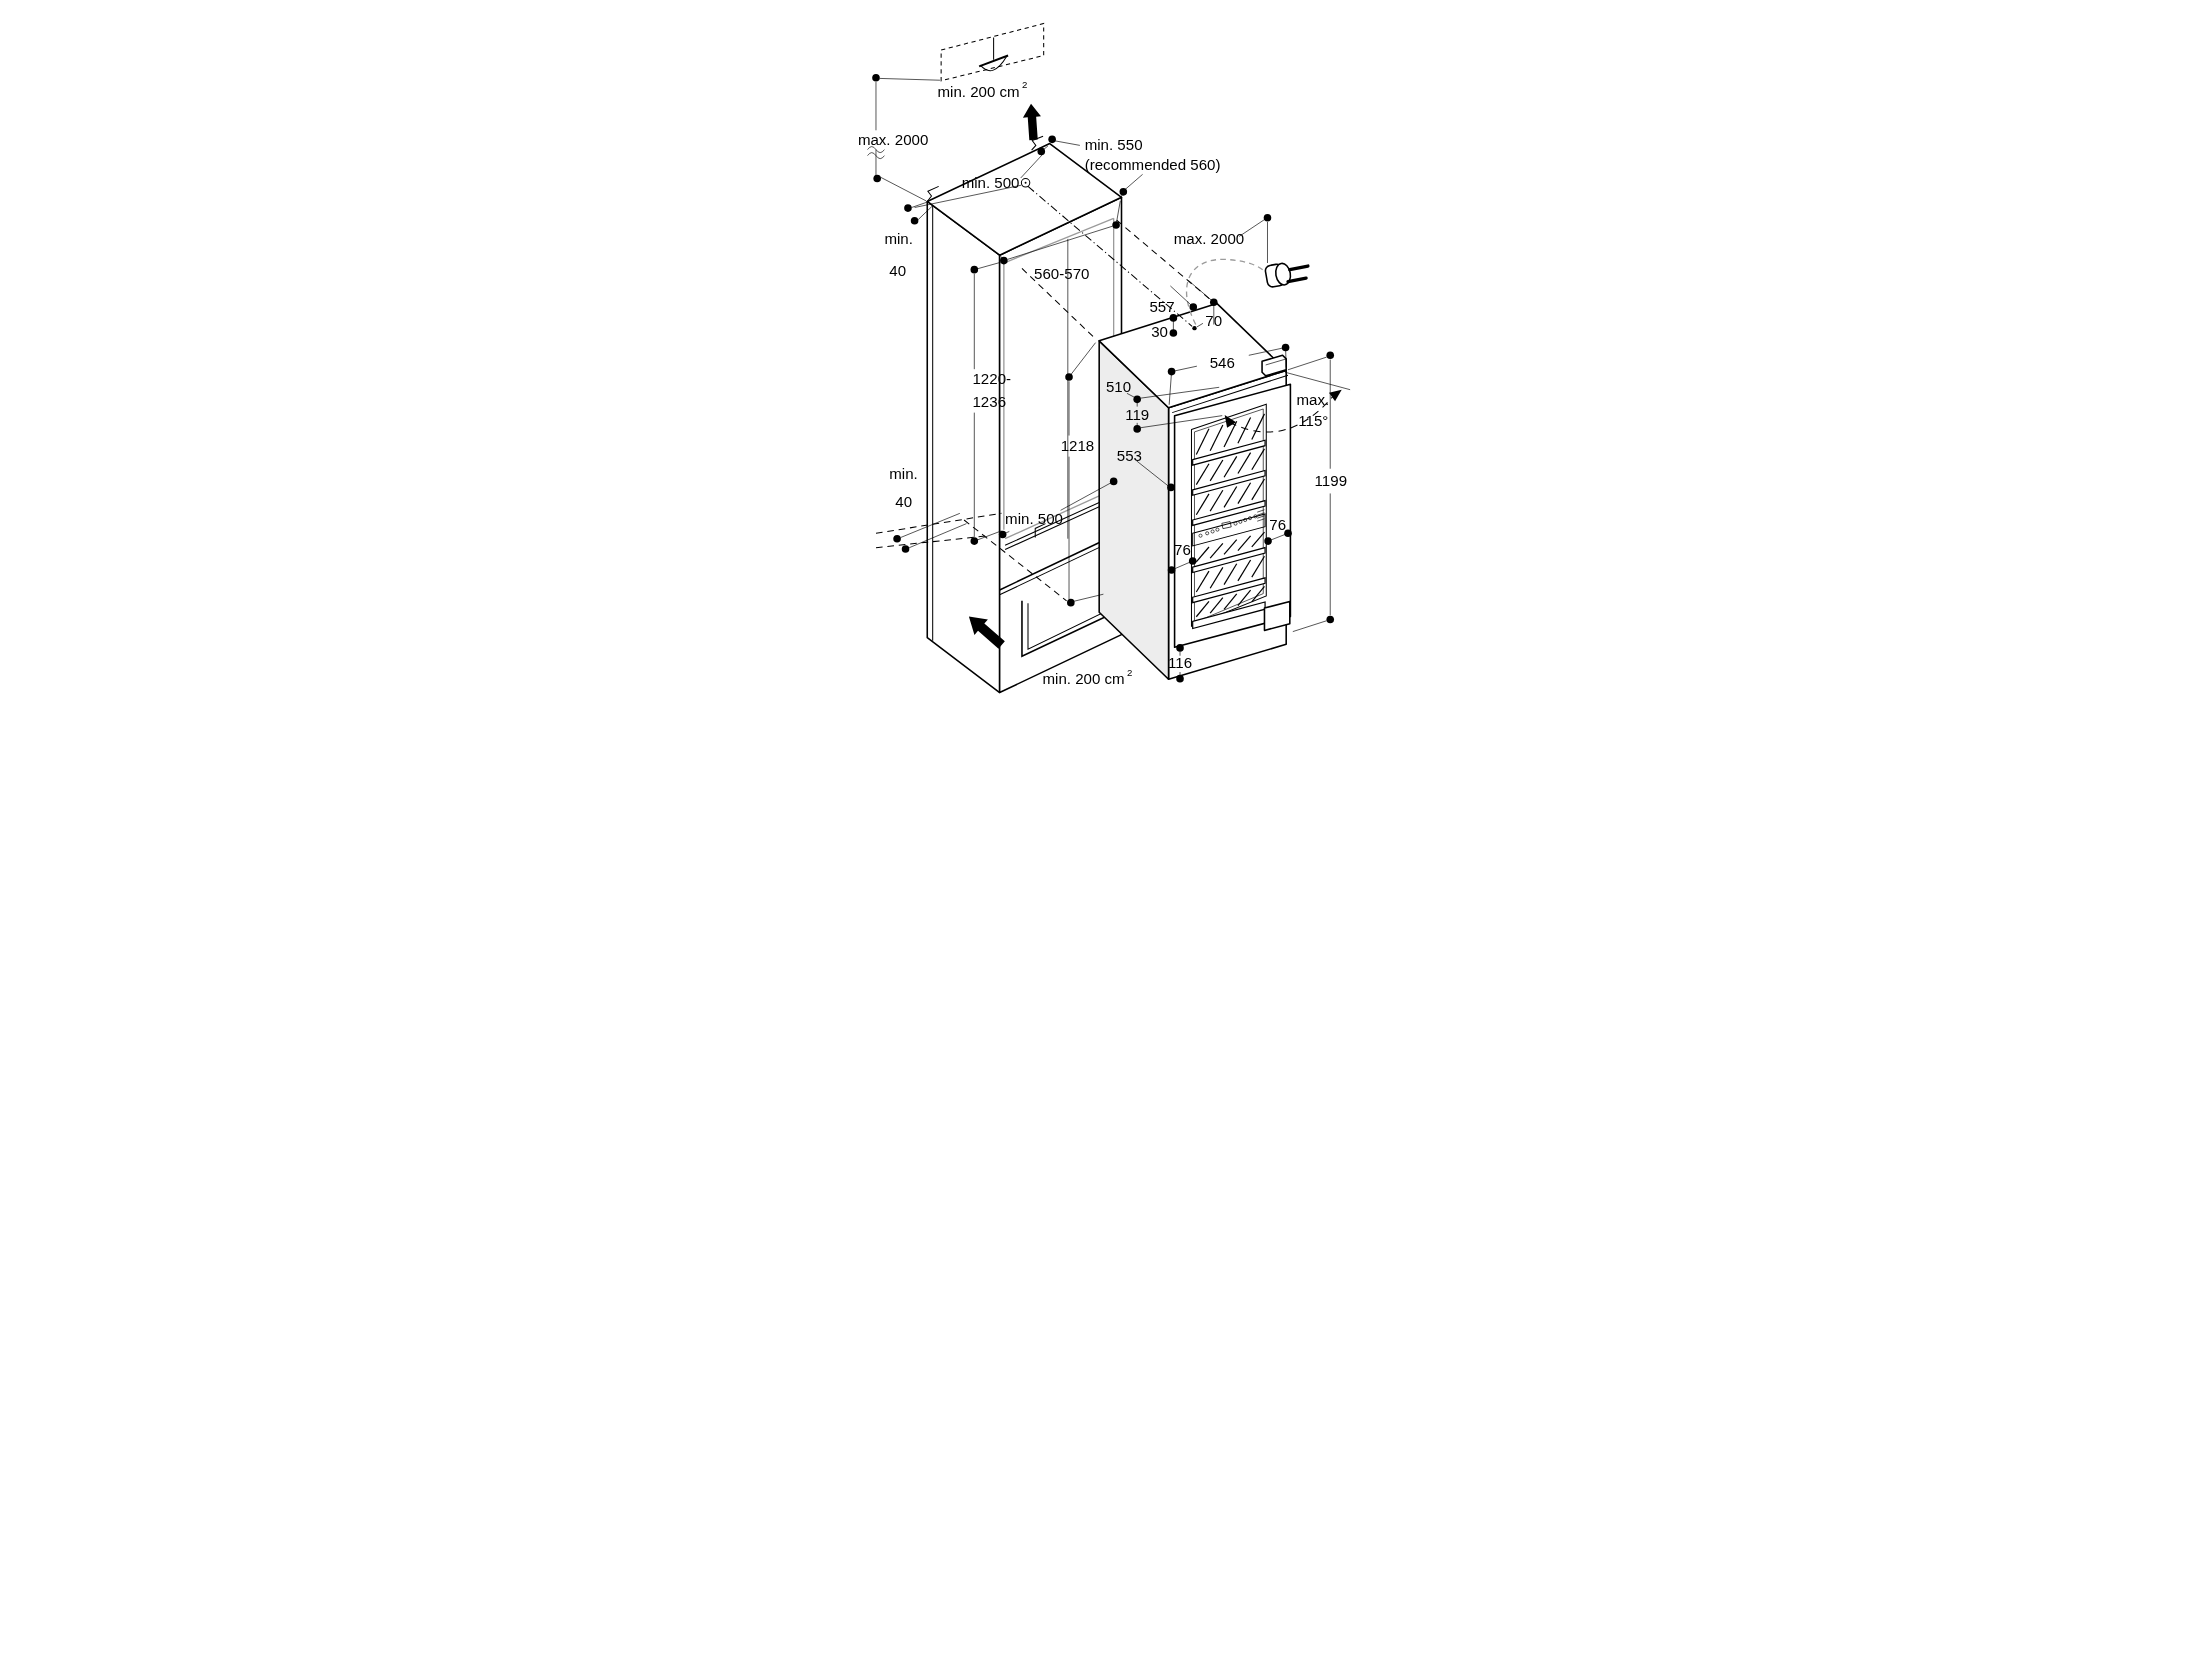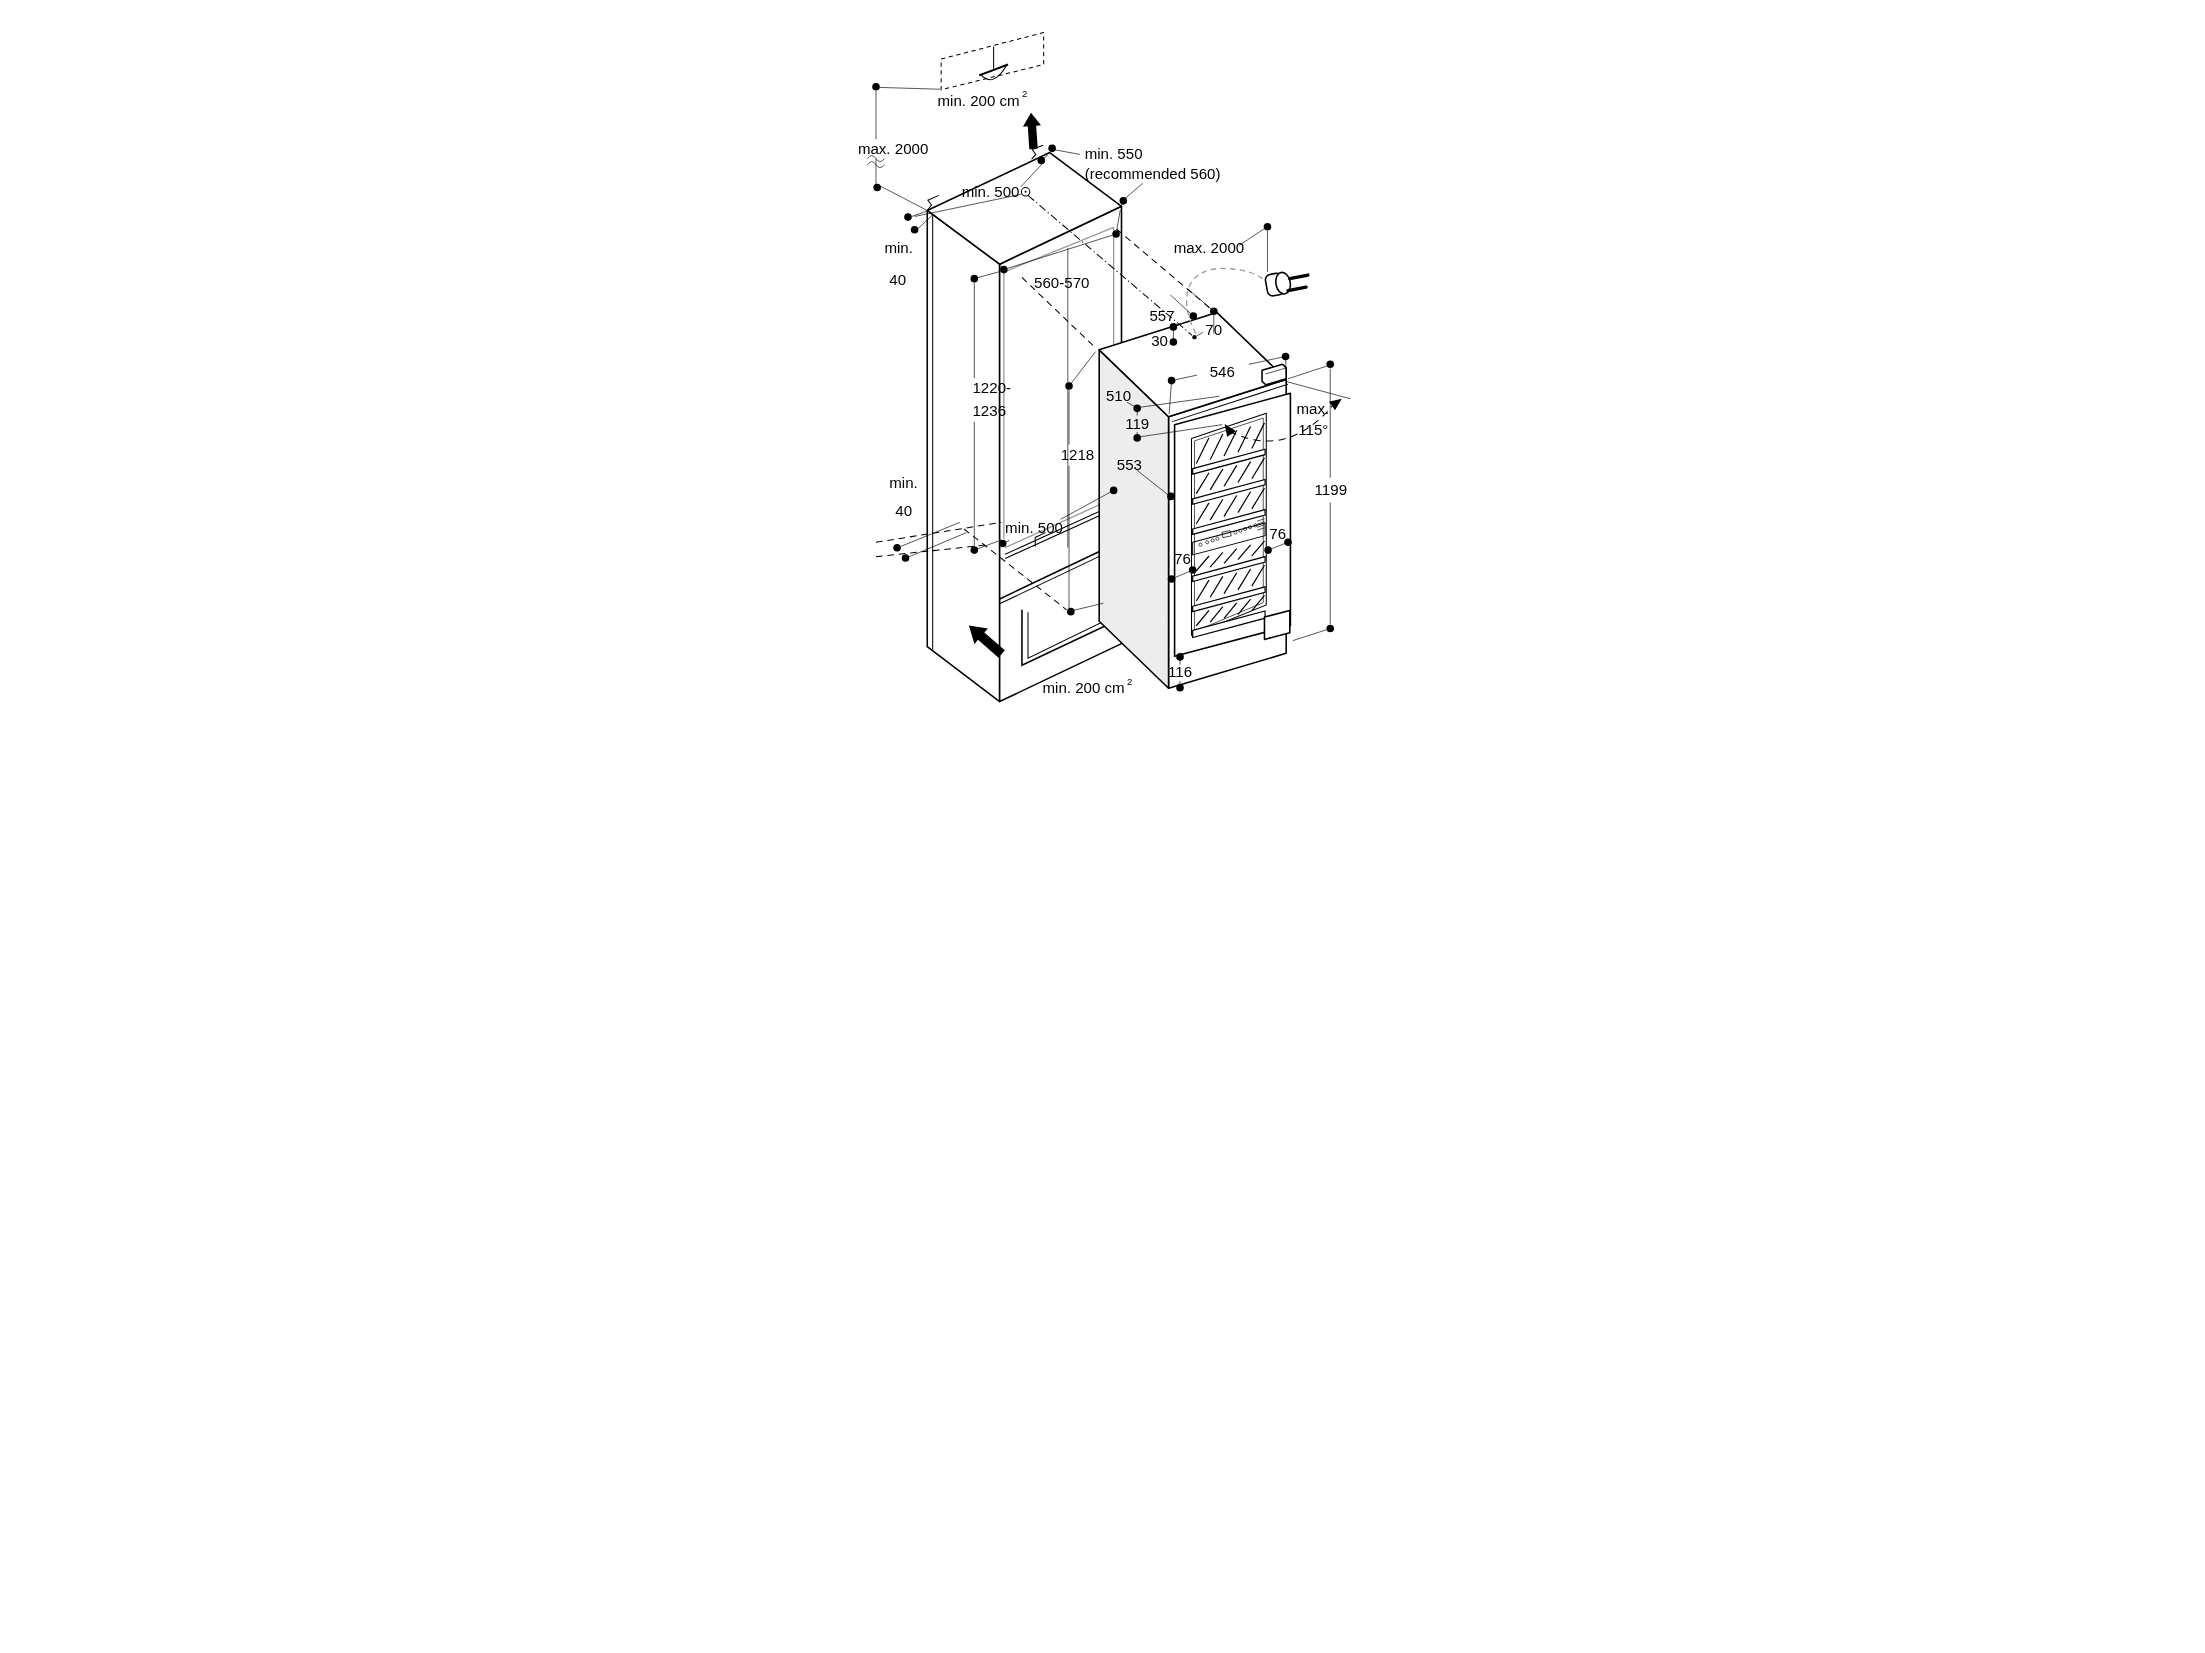--- a/index.html
+++ b/index.html
@@ -1,17 +1,17 @@
 <!DOCTYPE html>
 <html style="font-size:9.7px"><head>
 <meta charset="utf-8">
 <style>
   html,body{margin:0;padding:0;background:#fff;}
   body{font-family:"Liberation Sans", sans-serif;}
-  .stage{position:relative;width:943px;height:707px;background:#fff;margin:9px auto;}
+  .stage{position:relative;width:943px;height:707px;background:#fff;margin:0 auto;}
   svg{display:block;}
   svg text{fill:#000;font-family:"Liberation Sans", sans-serif;font-size:25px;}
   svg text.sup{font-size:16px;}
   .ln{stroke:#000;fill:none;}
   .heavy{stroke-width:2.6;}
   .med{stroke-width:1.7;}
   .thin{stroke-width:1.1;}
   .grayln{stroke:#9b9b9b;fill:none;stroke-width:2.2;}
   .dot{fill:#000;stroke:none;}
   .face{fill:#fff;stroke:#000;stroke-width:2.6;stroke-linejoin:round;}

